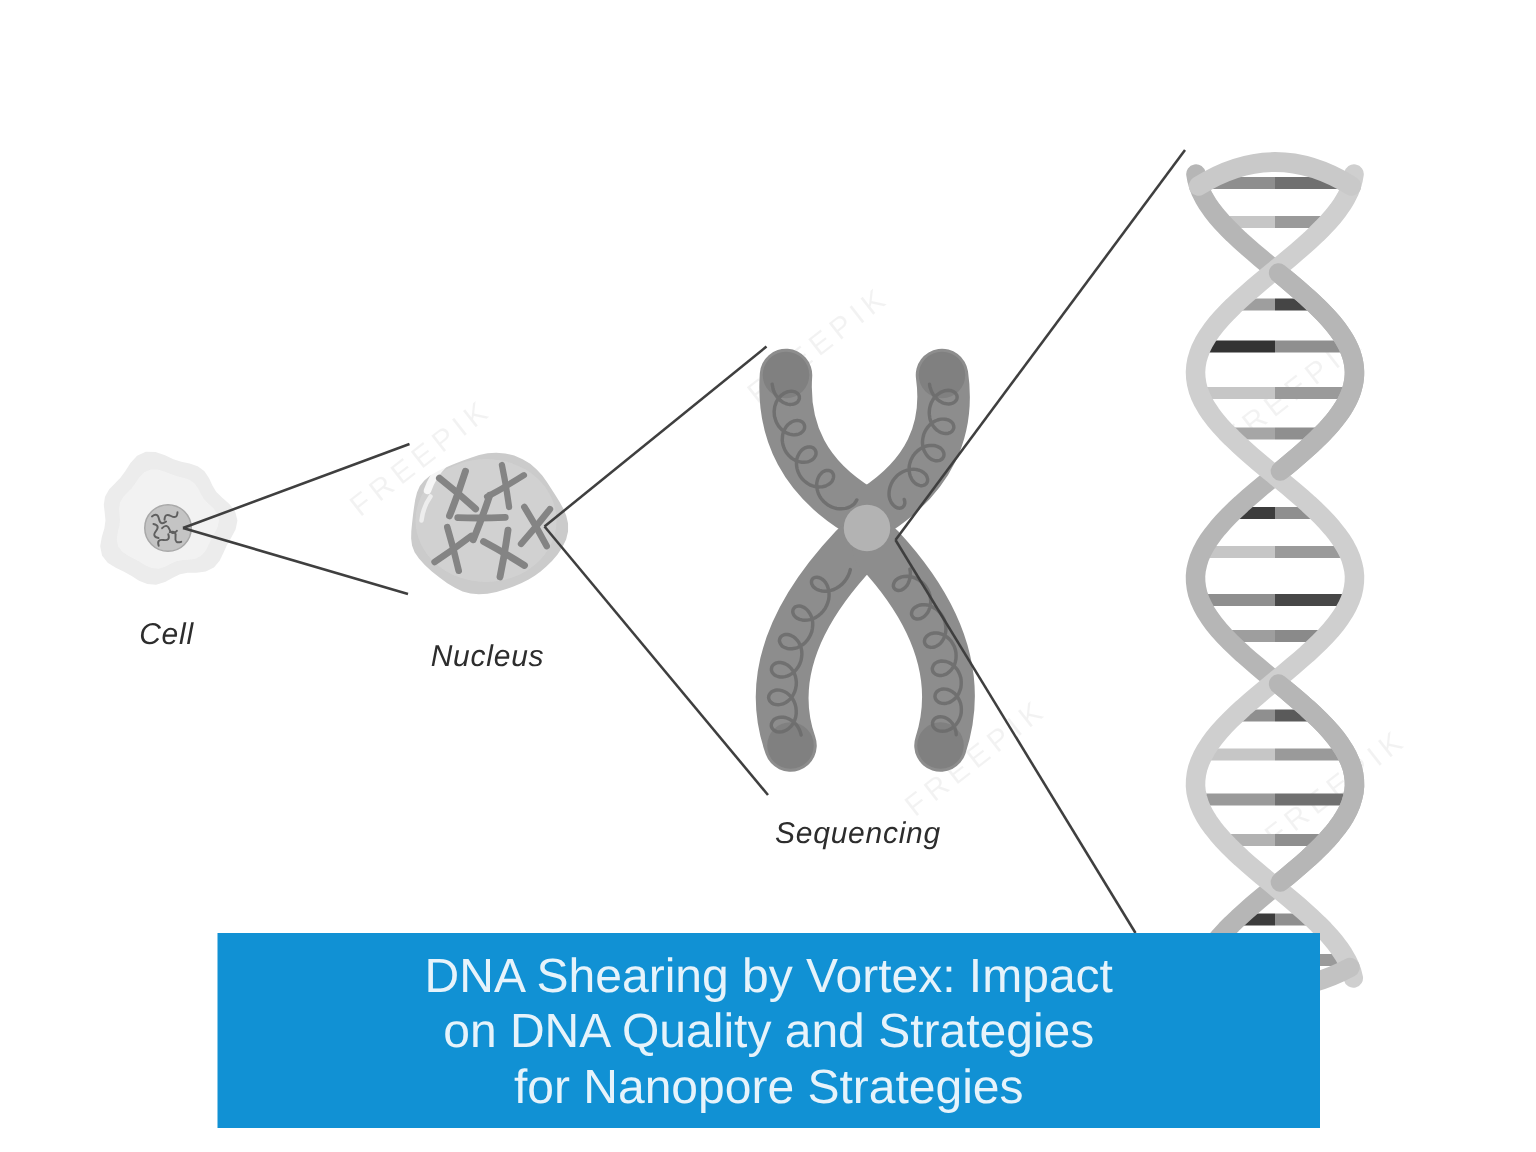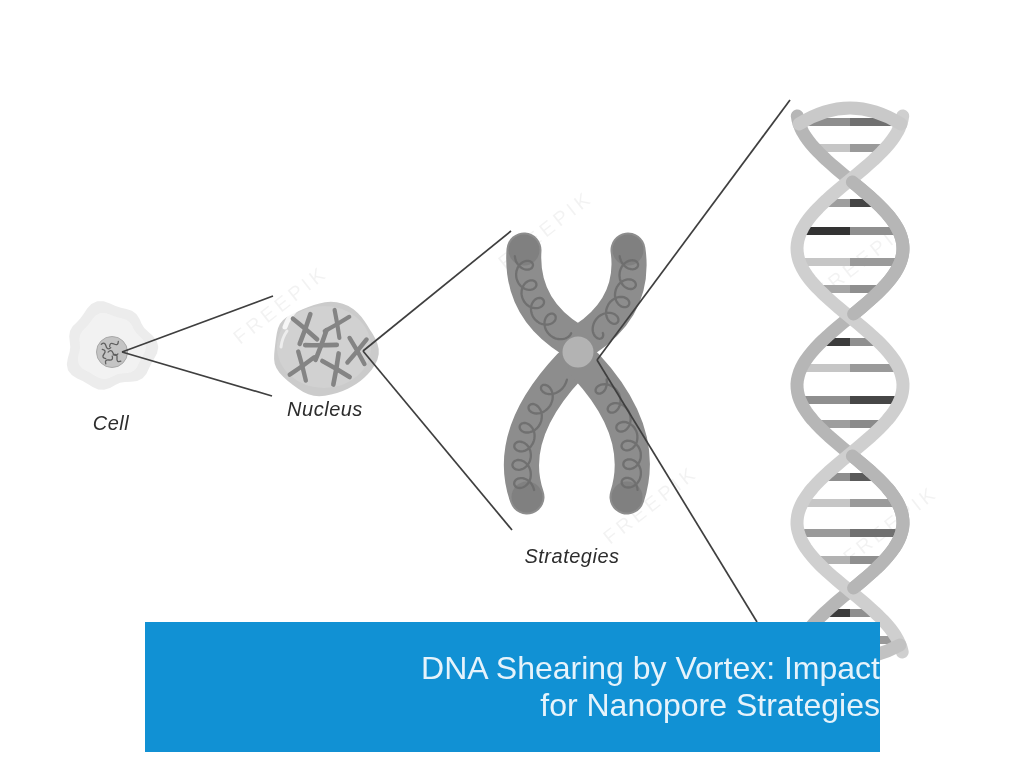--- a/index.html
+++ b/index.html
@@ -8,26 +8,26 @@
     font-family:"Liberation Sans", sans-serif;position:relative;
   }
   .stage{position:absolute;inset:0;width:1024px;height:768px;}
   svg#art{position:absolute;left:0;top:0;}
   .fig-label{
     position:absolute;transform:translateX(-50%);
     font-style:italic;font-size:20px;font-weight:400;
     color:var(--label-color,#2d2d2d);white-space:nowrap;letter-spacing:0.5px;
   }
   #label-cell{left:111px;top:412px;}
-  #label-nucleus{left:325px;top:398px;}
+  #label-nucleus{left:325px;top:427px;}
   #label-chromosome{left:572px;top:545px;}
   .banner{
     position:absolute;left:145px;top:622px;width:735px;height:130px;
     background:var(--banner-bg,#1191d4);
-    display:flex;flex-direction:column;justify-content:center;align-items:flex-end;
+    display:flex;flex-direction:column;justify-content:center;align-items:center;
     z-index:5;
   }
   .banner .line{
     color:var(--banner-text,#e6f3fb);
     font-size:32px;line-height:37px;text-align:center;white-space:nowrap;
     font-weight:400;
   }
 </style>
 </head>
 <body style="--banner-bg: #1191d4; --banner-text: #e6f3fb; --label-color: #2d2d2d;">
@@ -143,19 +143,20 @@
         <line x1="122" y1="352" x2="272" y2="396" stroke="#3f3f3f" stroke-width="1.7"></line>
         <line x1="363" y1="351" x2="511" y2="231" stroke="#3f3f3f" stroke-width="1.7"></line>
         <line x1="363" y1="351" x2="512" y2="530" stroke="#3f3f3f" stroke-width="1.7"></line>
         <line x1="597" y1="360" x2="790" y2="100" stroke="#3f3f3f" stroke-width="1.7"></line>
         <line x1="597" y1="360" x2="757" y2="622" stroke="#3f3f3f" stroke-width="1.7"></line>
       </g>
   </svg>
 
   <div class="fig-label" id="label-cell">Cell</div>
   <div class="fig-label" id="label-nucleus">Nucleus</div>
-  <div class="fig-label" id="label-chromosome">Strategies</div>
+  <div class="fig-label" id="label-chromosome">Sequencing</div>
 
   <div class="banner">
     <div class="line">DNA Shearing by Vortex: Impact</div>
+    <div class="line">on DNA Quality and Strategies</div>
     <div class="line">for Nanopore Strategies</div>
   </div>
 </div>
 
 </body></html>

